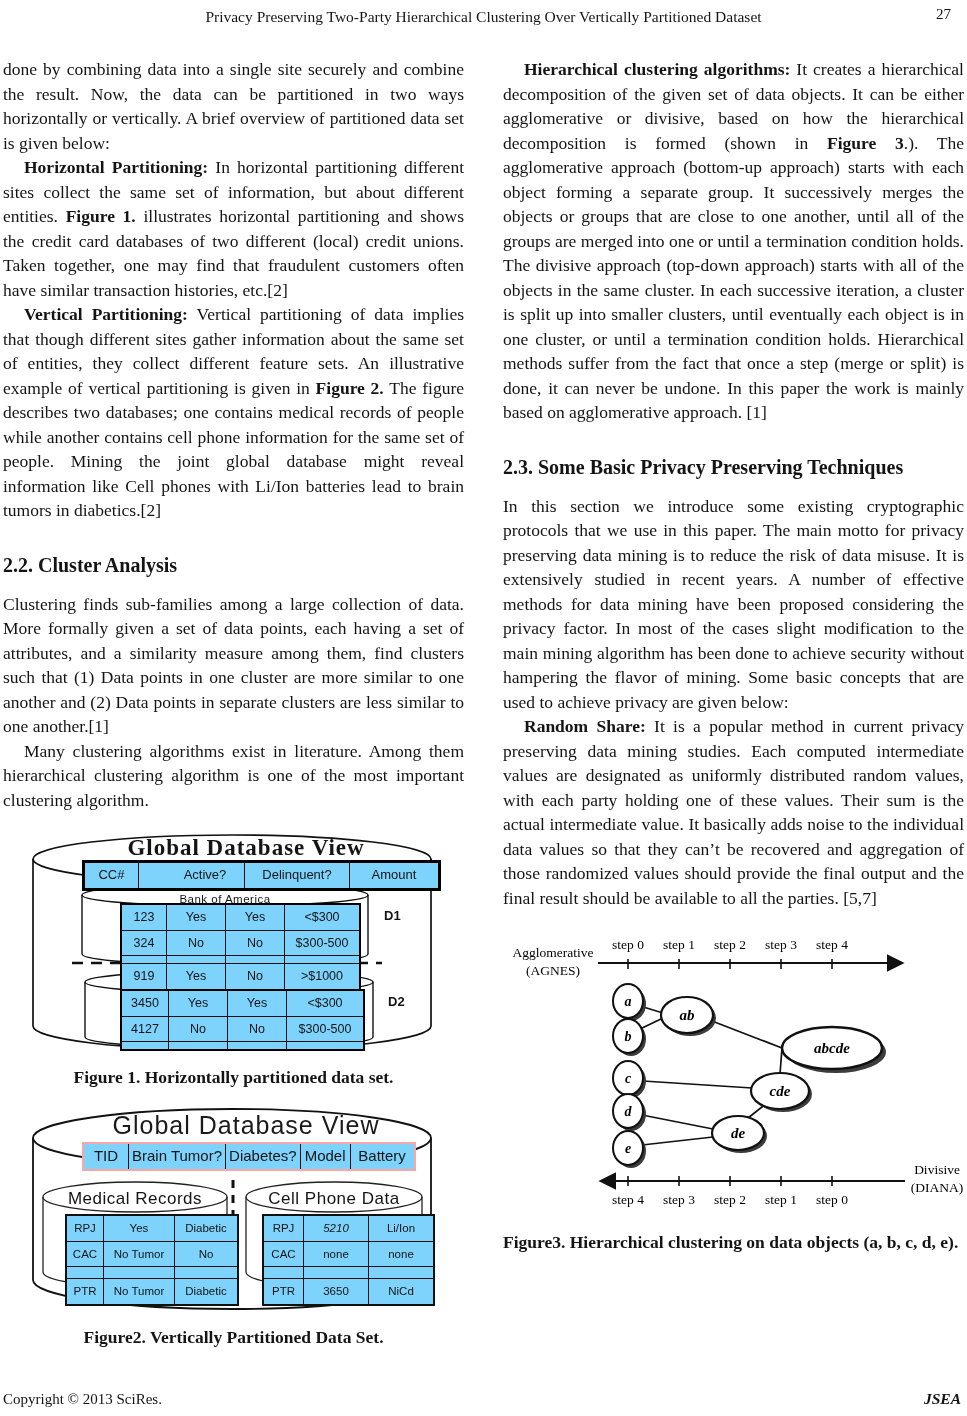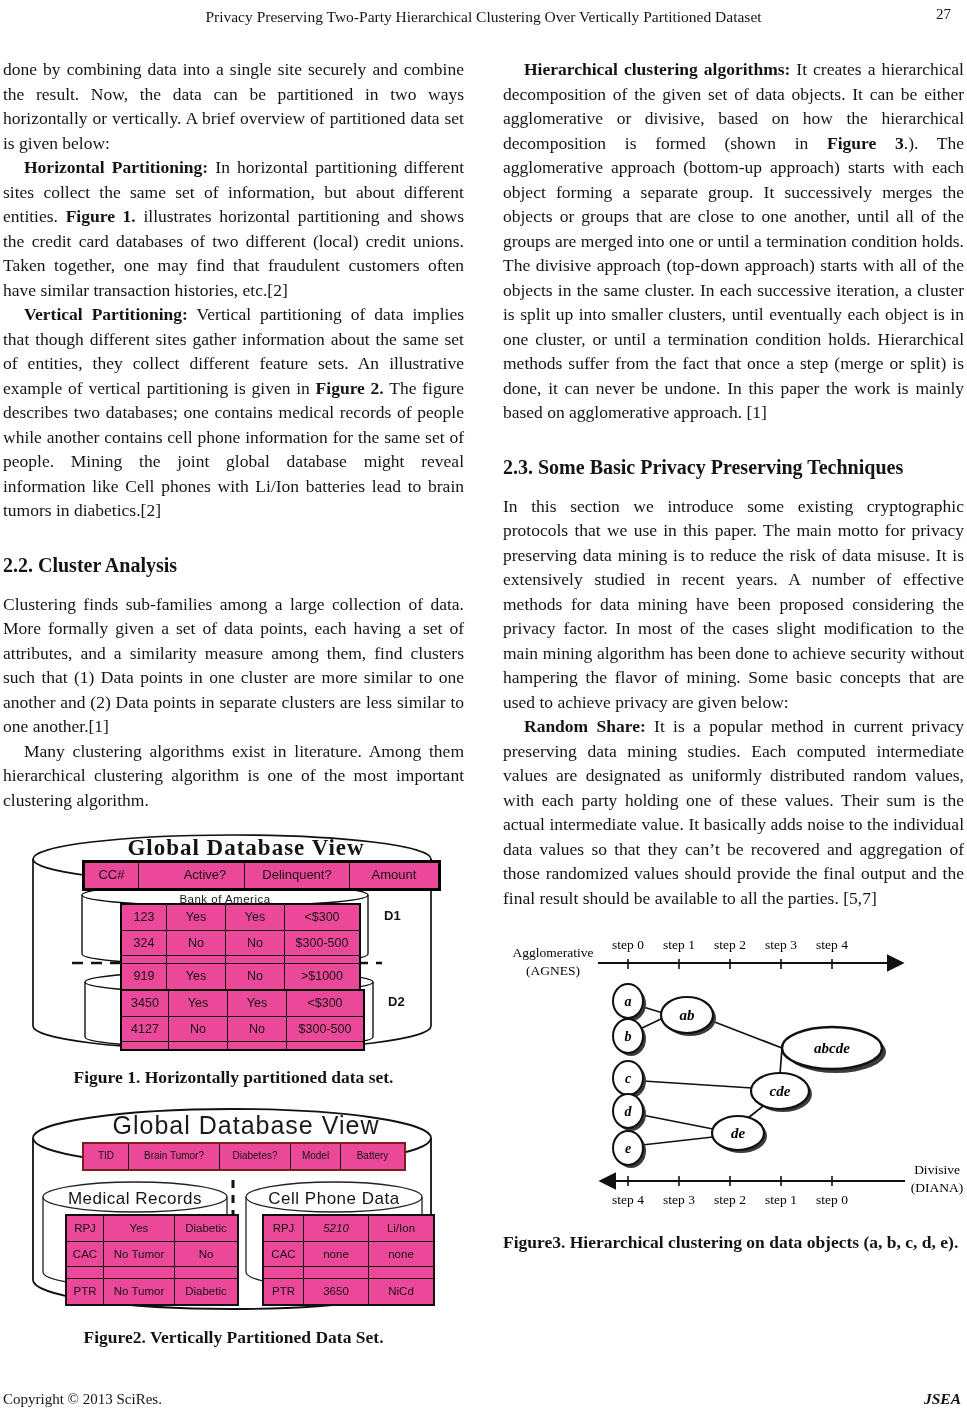--- a/index.html
+++ b/index.html
@@ -17,26 +17,26 @@
   .caption{font-weight:bold;font-size:17.5px;text-align:center;margin:10px 0 14px 0;line-height:22px;}
   .caption-j{font-weight:bold;font-size:17.5px;text-align:justify;margin:12px 0 0 0;line-height:24px;}
   .fig{position:relative;font-family:"Liberation Sans", sans-serif;text-align:left;}
   .fig svg{position:absolute;top:0;left:0;}
   .fig1{width:432px;height:224px;margin:20px 0 0 27px;}
   .fig2{width:432px;height:212px;margin:16px 0 0 27px;}
   .abs{position:absolute;}
   .fig1-title{top:4px;left:0;width:100%;text-align:center;font-family:"Liberation Serif",serif;
               font-weight:bold;font-size:23px;letter-spacing:1px;}
   .fig2-title{top:9px;left:0;width:100%;text-align:center;font-size:25px;letter-spacing:1px;color:#1a1a1a;}
-  table.ft{border-collapse:collapse;background:#ec4899;}
+  table.ft{border-collapse:collapse;background:#7dd3fc;}
   table.ft td{border:1.5px solid #111;text-align:center;padding:0 3px;white-space:nowrap;}
   table.hdr1{border:3px solid #000;font-size:13px;}
   table.hdr1 td{height:17px;}
   table.data1{border:2.5px solid #000;font-size:12.5px;}
-  table.hdr2{border:2px solid #7f1d1d;font-size:10px;}
+  table.hdr2{border:2px solid #fca5a5;font-size:15px;}
   table.hdr2 td{height:17px;}
   table.data2{border:2px solid #111;font-size:11.5px;}
   .cyl-label{font-size:11.5px;letter-spacing:0.5px;text-align:center;}
   .cyl-label2{font-size:17px;letter-spacing:0.5px;text-align:center;}
   .dtag{font-weight:bold;font-size:13px;font-family:"Liberation Sans",sans-serif;}
   .fig3{position:relative;width:462px;height:292px;margin:16px 0 0 0;}
   .fig3 text{font-family:"Liberation Serif",serif;}
   .ax-label{font-size:13.5px;}
   .node-s{font-size:14px;font-style:italic;font-weight:bold;}
   .node-l{font-size:15px;font-style:italic;font-weight:bold;}

